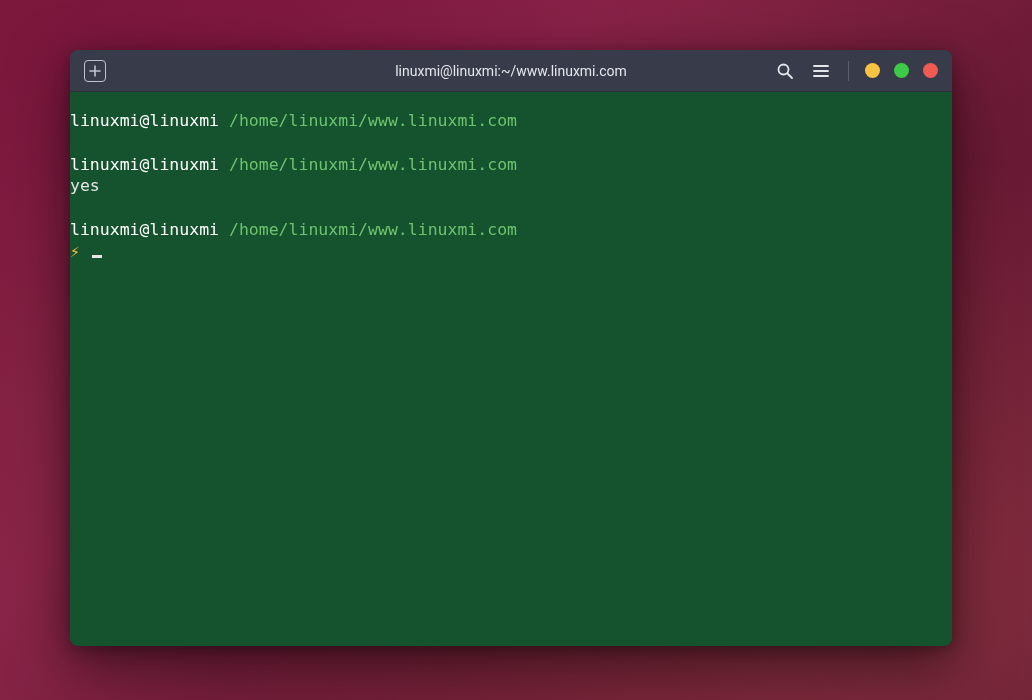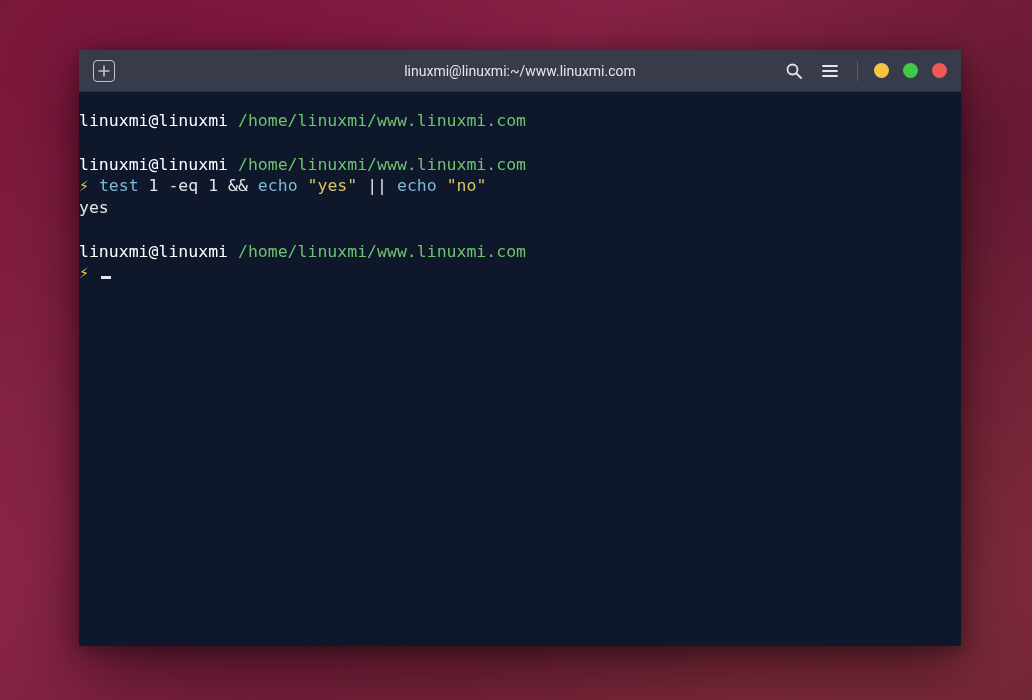--- a/index.html
+++ b/index.html
@@ -26,26 +26,25 @@
         radial-gradient(900px 600px at 20% 10%, rgba(120,0,60,0.35), transparent 60%);
       pointer-events: none;
     }
     .terminal-window {
       position: absolute;
       left: 70px;
       top: 50px;
       width: 882px;
       height: 596px;
       background: #2c2f3a;
-      border-radius: 0;
+      border-radius: 8px;
       box-shadow: 0 20px 60px rgba(0,0,0,0.5), 0 4px 16px rgba(0,0,0,0.3);
       overflow: hidden;
       display: flex;
       flex-direction: column;
-      margin-left: 9px;
     }
     .titlebar {
       height: 42px;
       background: #383c4a;
       display: flex;
       align-items: center;
       padding: 0 14px;
       position: relative;
       border-bottom: 1px solid rgba(0,0,0,0.2);
     }
@@ -104,21 +103,21 @@
       width: 15px;
       height: 15px;
       border-radius: 50%;
       cursor: pointer;
     }
     .dot.min { background: #f6c343; }
     .dot.max { background: #3ec947; }
     .dot.close { background: #ef5a52; }
     .terminal-body {
       flex: 1;
-      background: #0f172a;
+      background: #14532d;
       padding: 18px 0 12px 0;
       font-family: "DejaVu Sans Mono", "Ubuntu Mono", Menlo, Consolas, monospace;
       font-size: 16.5px;
       line-height: 1.32;
       color: #d8d8d8;
       overflow: hidden;
     }
     .line {
       white-space: pre;
       padding: 0 0 0 0;
@@ -173,20 +172,19 @@
       </div>
     </div>
   </div>
 
   <div class="terminal-body">
 
     <div class="line"><span class="user-host">linuxmi@linuxmi</span> <span class="path">/home/linuxmi/www.linuxmi.com</span></div>
     <div class="line">&nbsp;</div>
 
     <div class="line"><span class="user-host">linuxmi@linuxmi</span> <span class="path">/home/linuxmi/www.linuxmi.com</span></div>
-    <div class="line"><span class="bolt">⚡</span> <span class="cmd-test">test</span><span class="plain"> 1 -eq 1 &amp;&amp; </span><span class="cmd-echo">echo</span><span class="str"> "yes"</span><span class="plain"> || </span><span class="cmd-echo">echo</span><span class="str"> "no"</span></div>
     <div class="line output">yes</div>
     <div class="line">&nbsp;</div>
 
     <div class="line"><span class="user-host">linuxmi@linuxmi</span> <span class="path">/home/linuxmi/www.linuxmi.com</span></div>
     <div class="line"><span class="bolt">⚡</span> <span class="cursor-block"></span></div>
   </div>
 </div>
 
 </body></html>

